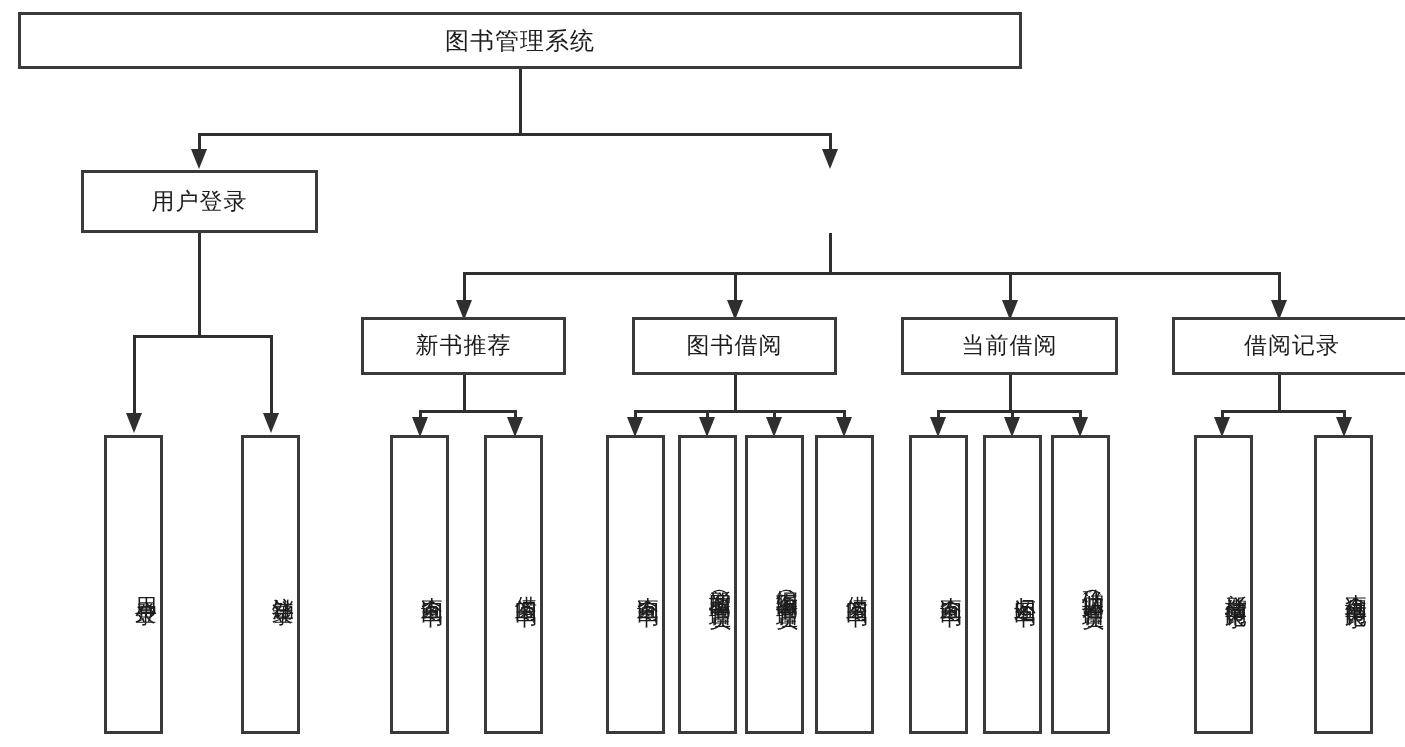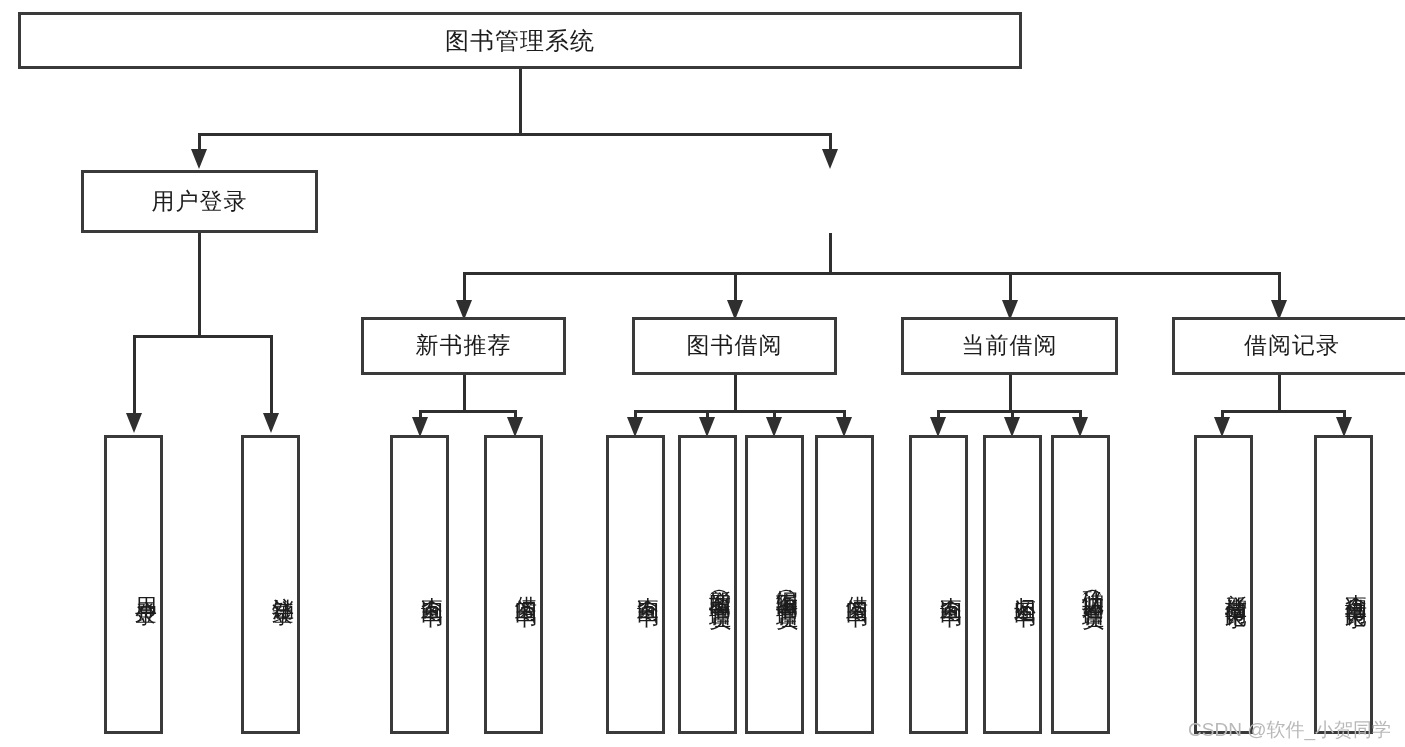--- a/index.html
+++ b/index.html
@@ -197,15 +197,14 @@
     <span>确认归还（管理员）</span>
   </div>
 
   <div class="node v" style="left:1194px; top:435px; width:59px; height:299px;">
     <span>新增借阅记录</span>
   </div>
   <div class="node v" style="left:1314px; top:435px; width:59px; height:299px;">
     <span>查询借阅记录</span>
   </div>
 
-  <div id="watermark">CSDN @软件_小贺同学</div>
 
 </div>
 
 </body></html>

